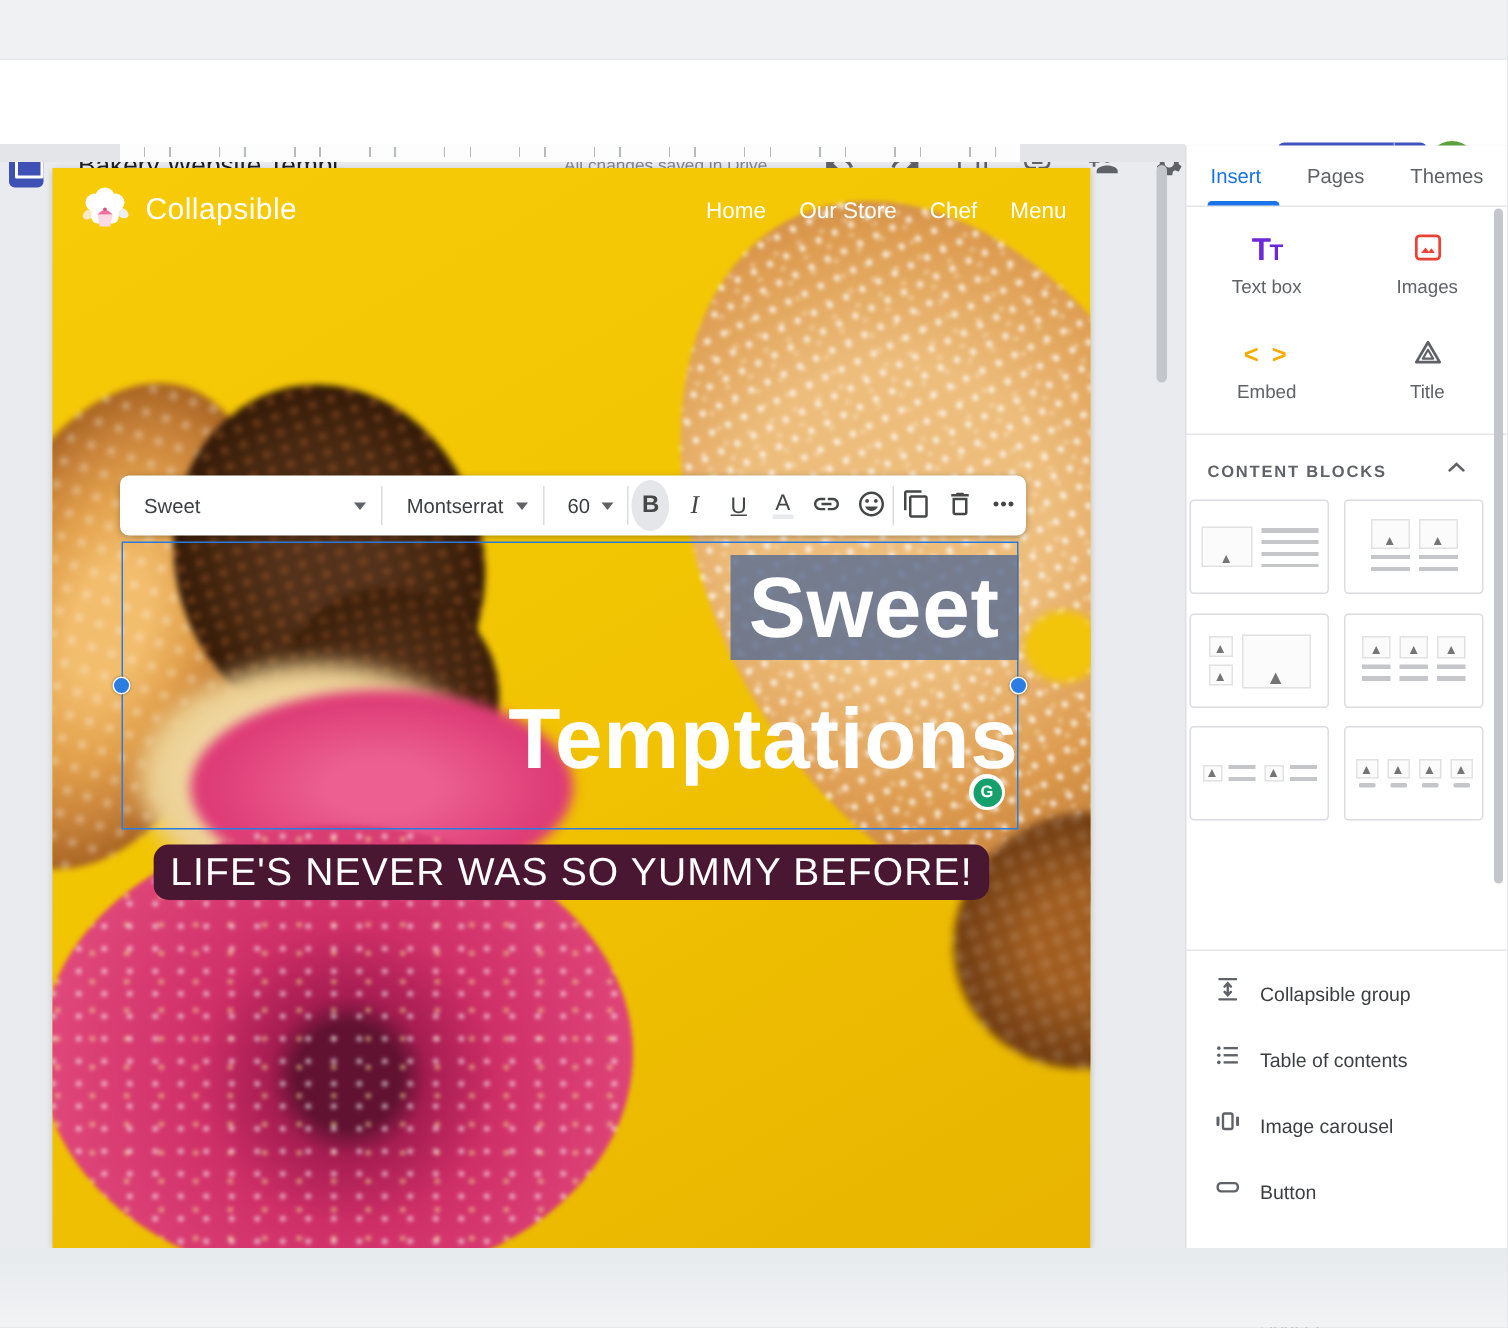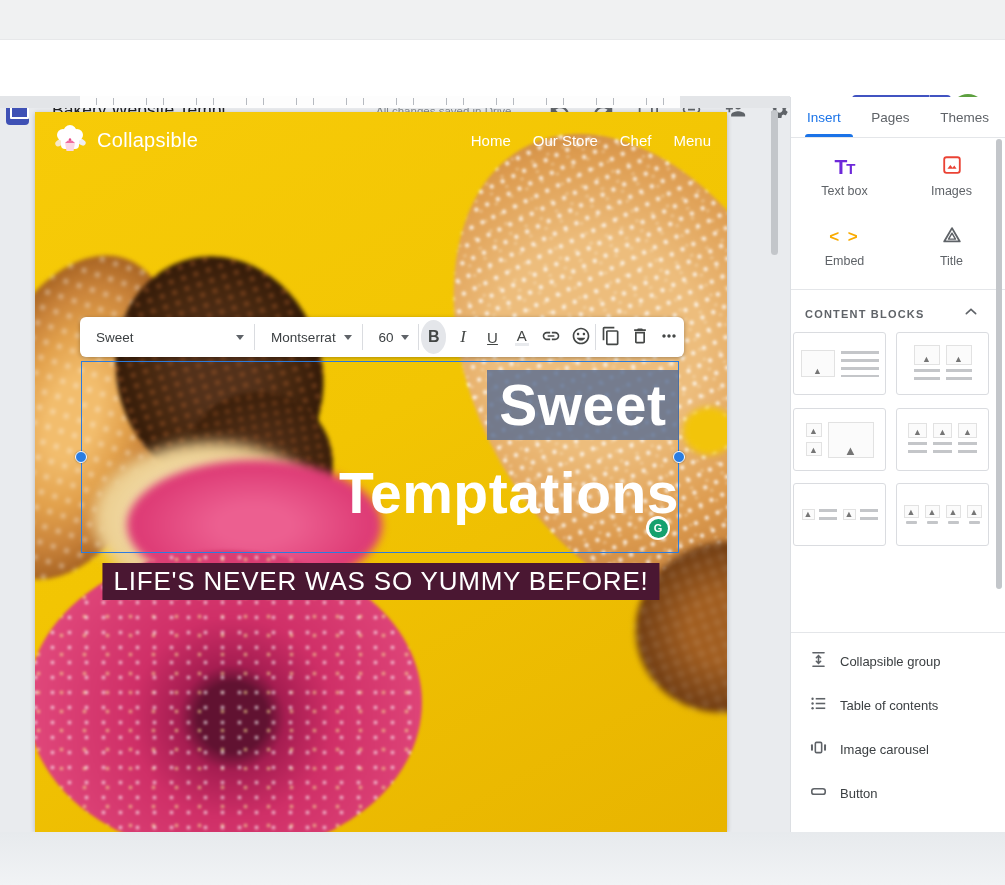--- a/index.html
+++ b/index.html
@@ -97,21 +97,21 @@
   .h-left{left:40px;top:339px;}
   .h-right{left:638px;top:339px;}
   .hero-heading{position:absolute;left:46px;top:249px;width:598px;text-align:right;z-index:5;
     color:#fff;font-weight:bold;font-size:57px;line-height:88px;letter-spacing:.5px;padding-top:0;}
   .hl{background:rgba(86,108,146,.8);padding:.06em .22em;}
   .grammarly{position:absolute;left:611px;top:404px;width:24px;height:24px;border-radius:50%;background:#fff;
     display:flex;align-items:center;justify-content:center;z-index:6;}
   .grammarly .g-in{width:19px;height:19px;border-radius:50%;background:#15a06e;color:#fff;font-size:11px;font-weight:bold;
     display:flex;align-items:center;justify-content:center;}
   .hero-subtitle{position:absolute;left:50%;top:451px;transform:translateX(-50%);z-index:4;background:#4a1732;color:#fff;
-    font-size:26px;letter-spacing:.8px;padding:3px 11px;white-space:nowrap;}
+    font-size:26px;letter-spacing:.8px;padding:3px 11px;white-space:nowrap;border-radius:10px;}
 
   
   .sidebar{position:absolute;left:790px;top:97px;width:215px;height:735px;background:#fff;border-left:1px solid #dcdfe3;}
   .sb-tabs{position:relative;height:41px;border-bottom:1px solid #e4e6e9;display:flex;align-items:center;padding:0 16px;justify-content:space-between;}
   .sb-tab{font-size:13.5px;color:#5f6368;cursor:pointer;}
   .sb-tab.active{color:#1a73e8;}
   .tab-underline{position:absolute;left:14px;bottom:0;width:48px;height:3px;background:#1a73e8;border-radius:3px 3px 0 0;}
   .insert-grid{position:relative;height:152px;border-bottom:1px solid #e4e6e9;}
   .ins-item{position:absolute;width:107px;text-align:center;cursor:pointer;}
   .ins-item .ic{height:26px;display:flex;align-items:center;justify-content:center;}

